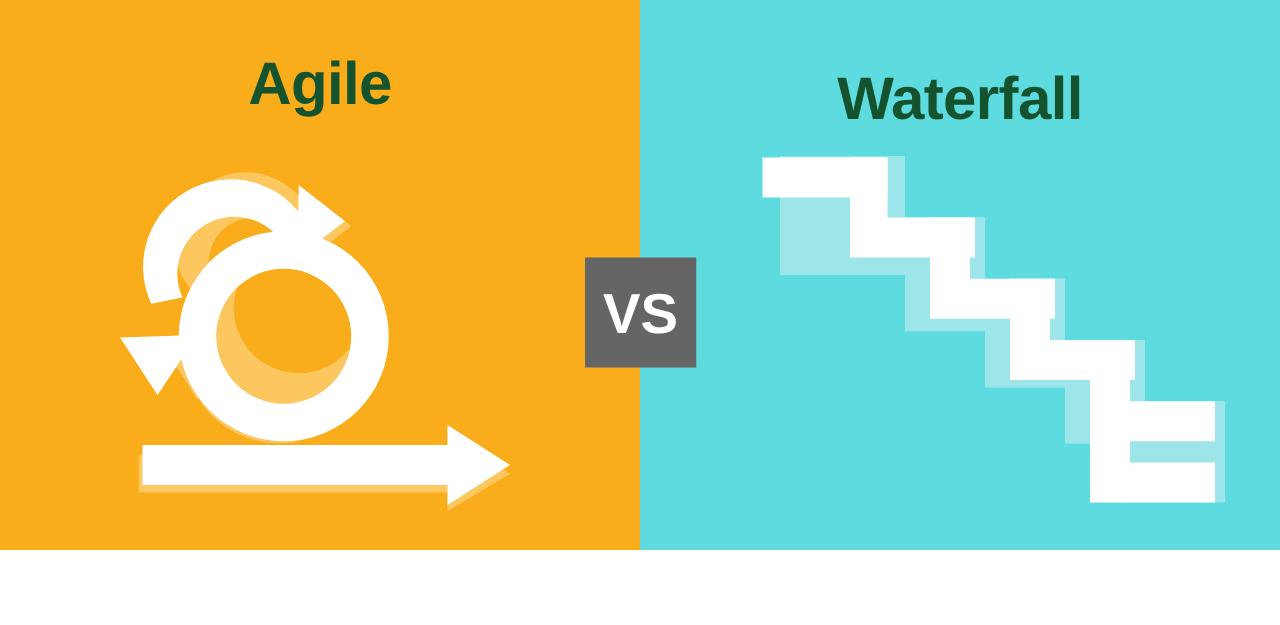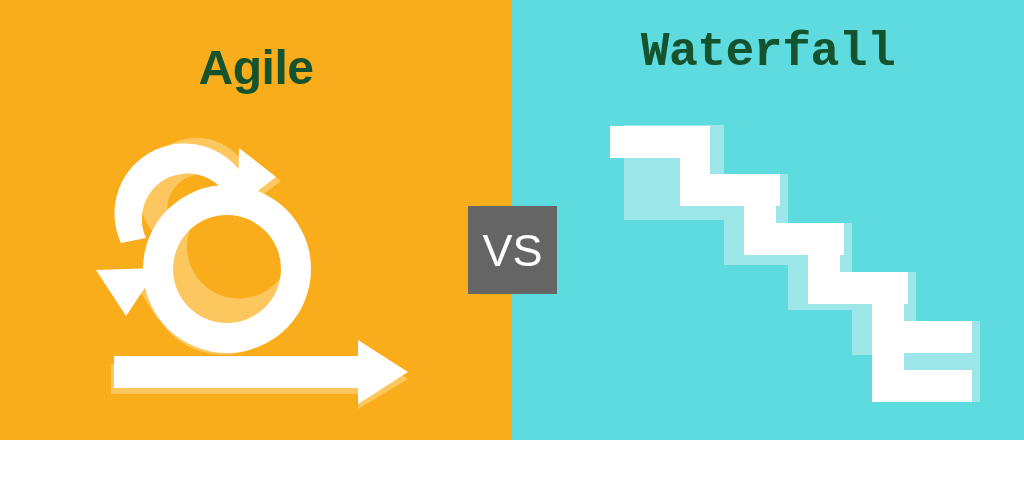--- a/index.html
+++ b/index.html
@@ -40,39 +40,39 @@
     left: 0;
     width: 100%;
     text-align: center;
     font-size: 48px;
     font-weight: bold;
     color: #14532d;
     letter-spacing: -0.5px;
     line-height: 1;
     user-select: none;
   }
-  #title-waterfall { top: 28px; font-family: Liberation Mono, monospace; }
+  #title-waterfall { top: 56px; }
 
   
   #vs-badge {
     position: absolute;
     left: 468px;
     top: 206px;
     width: 89px;
     height: 88px;
     background: #656565;
     display: flex;
     align-items: center;
     justify-content: center;
     z-index: 20;
   }
   #vs-label {
     color: #ffffff;
     font-size: 45px;
-    font-weight: normal;
+    font-weight: bold;
     line-height: 1;
     letter-spacing: 0px;
   }
 
   
   #agile-icon {
     position: absolute;
     left: 96px;
     top: 118px;
     width: 330px;

